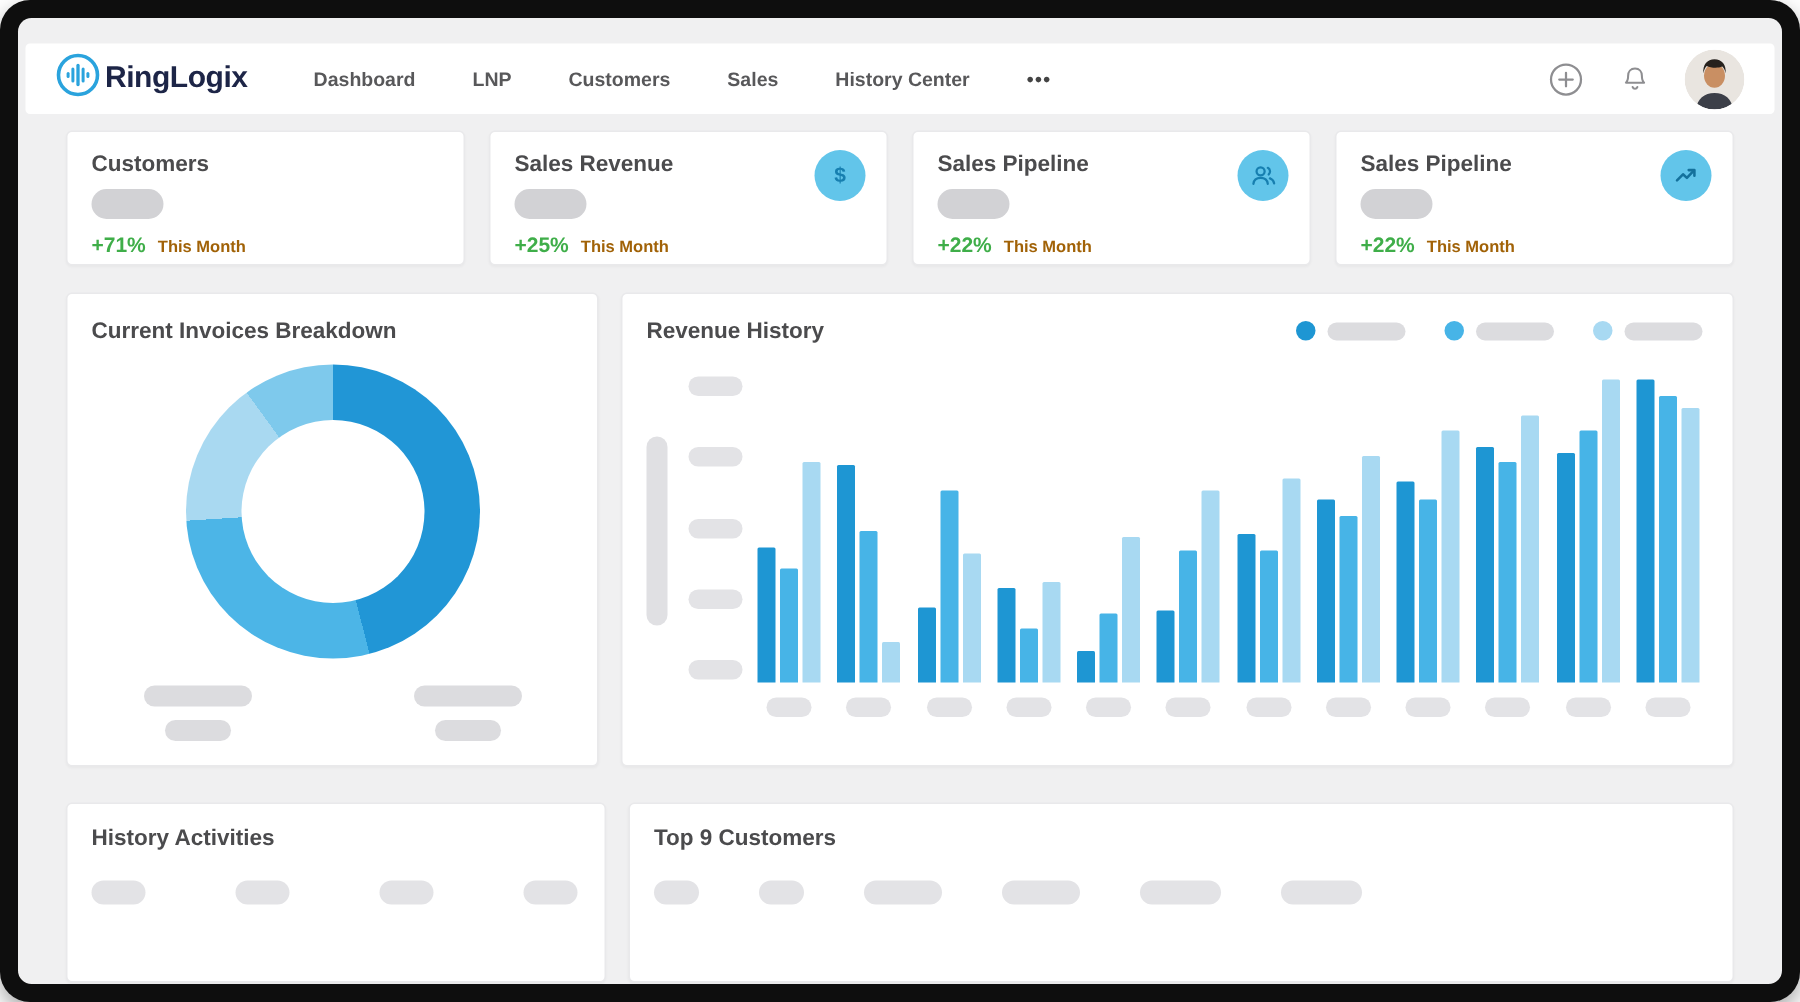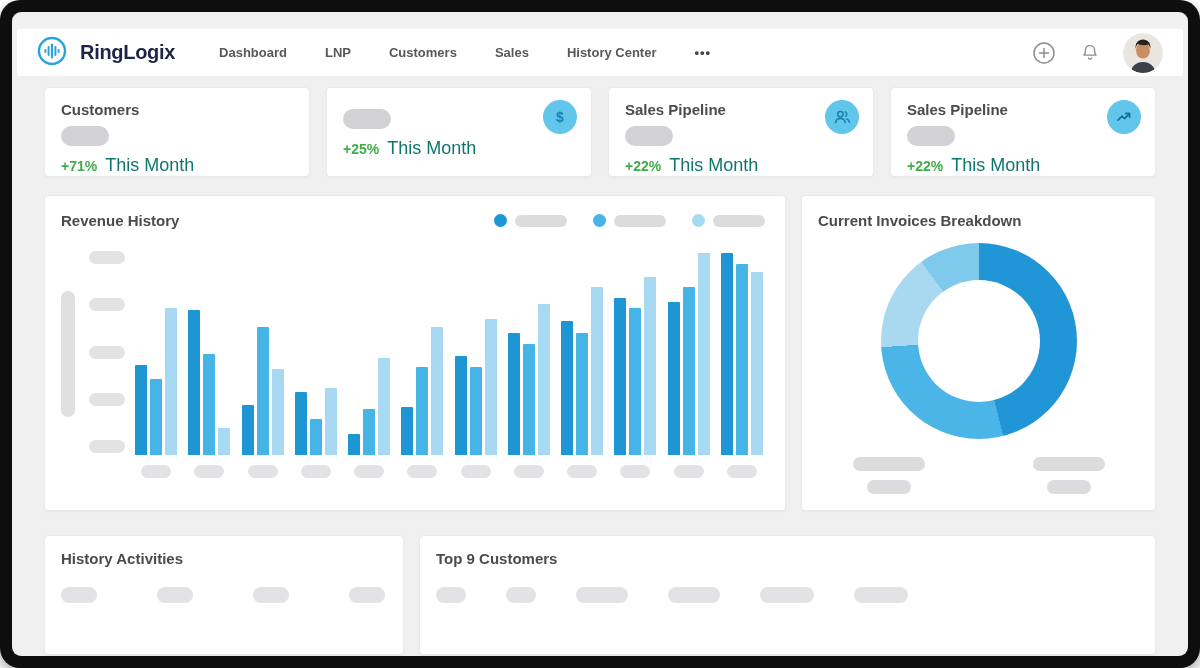--- a/index.html
+++ b/index.html
@@ -2,41 +2,41 @@
 <html><head>
 <meta charset="utf-8">
 <style>
   html,body{margin:0;padding:0;background:#fff;}
   body{width:1200px;height:668px;font-family:"Liberation Sans",sans-serif;-webkit-font-smoothing:antialiased;}
   .frame{position:relative;width:1200px;height:668px;box-sizing:border-box;background:#0e0e0e;border-radius:20px;padding:12px;box-shadow:0 6px 14px rgba(0,0,0,.35);}
   .screen{width:100%;height:100%;background:#f0f0f1;border-radius:9px;overflow:hidden;box-sizing:border-box;}
 
   
   .nav{margin:17px 5px 0;height:47px;background:#fff;border-radius:3px;display:flex;align-items:center;padding:0 20px;box-sizing:border-box;}
-  .brand{display:flex;align-items:center;gap:13px;}
+  .brand{display:flex;align-items:center;gap:3px;}
   .brand-text{font-size:20px;font-weight:800;color:#1d2547;letter-spacing:-.3px;}
   .nav-menu{display:flex;align-items:center;gap:38px;margin-left:44px;}
   .nav-item{font-size:13px;font-weight:700;color:#58585a;cursor:pointer;white-space:nowrap;}
   .nav-item.more{letter-spacing:1px;color:#444;}
   .nav-right{margin-left:auto;display:flex;align-items:center;gap:20px;}
   .icon-btn{width:26px;height:26px;display:flex;align-items:center;justify-content:center;cursor:pointer;}
   .avatar{width:40px;height:40px;border-radius:50%;overflow:hidden;cursor:pointer;flex:0 0 auto;}
 
   
   .main{padding:0 32px;}
   .page-title{margin:21px 0 0;font-size:17px;font-weight:700;color:#565658;}
 
   
   .stats{display:flex;gap:16px;margin-top:11px;}
   .stat-card{position:relative;flex:1 1 0;height:90px;background:#fff;border:1px solid #e9e9eb;border-radius:4px;box-sizing:border-box;padding:13px 16px;box-shadow:0 1px 2px rgba(0,0,0,.04);}
   .stat-title{font-size:15px;font-weight:700;color:#4b4b4d;}
   .stat-pill{width:48px;height:20px;border-radius:10px;background:#d2d2d5;margin-top:8px;}
   .stat-delta-row{display:flex;align-items:baseline;gap:8px;margin-top:9px;}
   .delta{font-size:14px;font-weight:800;color:#3fae49;}
-  .period{font-size:18px;font-weight:400;color:#0f766e;}
+  .period{font-size:11px;font-weight:700;color:#a16207;}
   .stat-icon{position:absolute;top:12px;right:14px;width:34px;height:34px;border-radius:50%;background:#62c5ea;display:flex;align-items:center;justify-content:center;}
 
   
   .charts-row{display:flex;gap:15px;margin-top:18px;}
   .card{background:#fff;border:1px solid #e9e9eb;border-radius:4px;box-sizing:border-box;box-shadow:0 1px 2px rgba(0,0,0,.04);}
   .revenue-card{flex:1 1 auto;height:316px;padding:16px 16px 0;}
   .invoices-card{width:355px;flex:0 0 355px;height:316px;padding:16px;}
   .card-title{font-size:15px;font-weight:700;color:#4b4b4d;}
   .rev-head{display:flex;align-items:center;}
   .legend{margin-left:auto;display:flex;align-items:center;gap:26px;padding-right:4px;}
@@ -141,20 +141,21 @@
       <section class="stats">
           <div class="stat-card">
             <div class="stat-title">Customers</div>
             <div class="stat-pill"></div>
             <div class="stat-delta-row">
               <div class="delta">+71%</div>
               <div class="period">This Month</div>
             </div>
           </div>
           <div class="stat-card">
+            <div class="stat-title">Sales Revenue</div>
             <div class="stat-pill"></div>
             <div class="stat-delta-row">
               <div class="delta">+25%</div>
               <div class="period">This Month</div>
             </div>
             <div class="stat-icon">
               <svg width="18" height="18" viewBox="0 0 18 18">
                 <text x="9" y="13.5" text-anchor="middle" font-family="Liberation Sans,sans-serif" font-size="14" font-weight="bold" fill="#177fb0">$</text>
               </svg>
             </div>
@@ -185,167 +186,167 @@
             <div class="stat-icon">
               <svg width="18" height="18" viewBox="0 0 18 18" fill="none" stroke="#14719c" stroke-width="1.7" stroke-linecap="round" stroke-linejoin="round">
                 <path d="M3 12.2l4-4 2.6 2.4 4.6-4.8"></path>
                 <path d="M10.8 5.4h3.8v3.8" fill="none"></path>
               </svg>
             </div>
           </div>
         </section>
 
       <section class="charts-row">
-        <div class="card revenue-card">
-          <div class="rev-head">
-            <span class="card-title">Revenue History</span>
-            <div class="legend">
-                <div class="legend-item">
-                  <div class="legend-dot" style="background: rgb(30, 150, 211);"></div>
-                  <div class="legend-pill"></div>
-                </div>
-                <div class="legend-item">
-                  <div class="legend-dot" style="background: rgb(71, 180, 231);"></div>
-                  <div class="legend-pill"></div>
-                </div>
-                <div class="legend-item">
-                  <div class="legend-dot" style="background: rgb(168, 217, 242);"></div>
-                  <div class="legend-pill"></div>
-                </div>
-              </div>
-          </div>
-          <div class="chart">
-            <div class="y-axis">
-              <div class="y-axis-bar"></div>
-              <div class="y-ticks">
-                  <div class="y-tick"></div>
-                  <div class="y-tick"></div>
-                  <div class="y-tick"></div>
-                  <div class="y-tick"></div>
-                  <div class="y-tick"></div>
-                </div>
-            </div>
-            <div class="plot">
-                <div class="bar-group">
-                  <div class="bars">
-                    <div class="bar" style="height: 43%; background: rgb(30, 150, 211);"></div>
-                    <div class="bar" style="height: 36%; background: rgb(71, 180, 231);"></div>
-                    <div class="bar" style="height: 70%; background: rgb(168, 217, 242);"></div>
-                  </div>
-                  <div class="x-tick"></div>
-                </div>
-                <div class="bar-group">
-                  <div class="bars">
-                    <div class="bar" style="height: 69%; background: rgb(30, 150, 211);"></div>
-                    <div class="bar" style="height: 48%; background: rgb(71, 180, 231);"></div>
-                    <div class="bar" style="height: 13%; background: rgb(168, 217, 242);"></div>
-                  </div>
-                  <div class="x-tick"></div>
-                </div>
-                <div class="bar-group">
-                  <div class="bars">
-                    <div class="bar" style="height: 24%; background: rgb(30, 150, 211);"></div>
-                    <div class="bar" style="height: 61%; background: rgb(71, 180, 231);"></div>
-                    <div class="bar" style="height: 41%; background: rgb(168, 217, 242);"></div>
-                  </div>
-                  <div class="x-tick"></div>
-                </div>
-                <div class="bar-group">
-                  <div class="bars">
-                    <div class="bar" style="height: 30%; background: rgb(30, 150, 211);"></div>
-                    <div class="bar" style="height: 17%; background: rgb(71, 180, 231);"></div>
-                    <div class="bar" style="height: 32%; background: rgb(168, 217, 242);"></div>
-                  </div>
-                  <div class="x-tick"></div>
-                </div>
-                <div class="bar-group">
-                  <div class="bars">
-                    <div class="bar" style="height: 10%; background: rgb(30, 150, 211);"></div>
-                    <div class="bar" style="height: 22%; background: rgb(71, 180, 231);"></div>
-                    <div class="bar" style="height: 46%; background: rgb(168, 217, 242);"></div>
-                  </div>
-                  <div class="x-tick"></div>
-                </div>
-                <div class="bar-group">
-                  <div class="bars">
-                    <div class="bar" style="height: 23%; background: rgb(30, 150, 211);"></div>
-                    <div class="bar" style="height: 42%; background: rgb(71, 180, 231);"></div>
-                    <div class="bar" style="height: 61%; background: rgb(168, 217, 242);"></div>
-                  </div>
-                  <div class="x-tick"></div>
-                </div>
-                <div class="bar-group">
-                  <div class="bars">
-                    <div class="bar" style="height: 47%; background: rgb(30, 150, 211);"></div>
-                    <div class="bar" style="height: 42%; background: rgb(71, 180, 231);"></div>
-                    <div class="bar" style="height: 65%; background: rgb(168, 217, 242);"></div>
-                  </div>
-                  <div class="x-tick"></div>
-                </div>
-                <div class="bar-group">
-                  <div class="bars">
-                    <div class="bar" style="height: 58%; background: rgb(30, 150, 211);"></div>
-                    <div class="bar" style="height: 53%; background: rgb(71, 180, 231);"></div>
-                    <div class="bar" style="height: 72%; background: rgb(168, 217, 242);"></div>
-                  </div>
-                  <div class="x-tick"></div>
-                </div>
-                <div class="bar-group">
-                  <div class="bars">
-                    <div class="bar" style="height: 64%; background: rgb(30, 150, 211);"></div>
-                    <div class="bar" style="height: 58%; background: rgb(71, 180, 231);"></div>
-                    <div class="bar" style="height: 80%; background: rgb(168, 217, 242);"></div>
-                  </div>
-                  <div class="x-tick"></div>
-                </div>
-                <div class="bar-group">
-                  <div class="bars">
-                    <div class="bar" style="height: 75%; background: rgb(30, 150, 211);"></div>
-                    <div class="bar" style="height: 70%; background: rgb(71, 180, 231);"></div>
-                    <div class="bar" style="height: 85%; background: rgb(168, 217, 242);"></div>
-                  </div>
-                  <div class="x-tick"></div>
-                </div>
-                <div class="bar-group">
-                  <div class="bars">
-                    <div class="bar" style="height: 73%; background: rgb(30, 150, 211);"></div>
-                    <div class="bar" style="height: 80%; background: rgb(71, 180, 231);"></div>
-                    <div class="bar" style="height: 96%; background: rgb(168, 217, 242);"></div>
-                  </div>
-                  <div class="x-tick"></div>
-                </div>
-                <div class="bar-group">
-                  <div class="bars">
-                    <div class="bar" style="height: 96%; background: rgb(30, 150, 211);"></div>
-                    <div class="bar" style="height: 91%; background: rgb(71, 180, 231);"></div>
-                    <div class="bar" style="height: 87%; background: rgb(168, 217, 242);"></div>
-                  </div>
-                  <div class="x-tick"></div>
-                </div>
-              </div>
-          </div>
-        </div>
-
         <div class="card invoices-card">
           <span class="card-title">Current Invoices Breakdown</span>
           <div class="donut-wrap">
             <div class="donut" style="background: conic-gradient(rgb(33, 150, 214) 0deg, rgb(33, 150, 214) 165.6deg, rgb(76, 181, 231) 165.6deg, rgb(76, 181, 231) 266.4deg, rgb(169, 217, 241) 266.4deg, rgb(169, 217, 241) 324deg, rgb(126, 201, 236) 324deg, rgb(126, 201, 236) 360deg);">
               <div class="donut-hole"></div>
             </div>
           </div>
           <div class="donut-legend">
               <div class="donut-legend-group">
                 <div class="dl-wide"></div>
                 <div class="dl-narrow"></div>
               </div>
               <div class="donut-legend-group">
                 <div class="dl-wide"></div>
                 <div class="dl-narrow"></div>
               </div>
             </div>
+        </div>
+
+        <div class="card revenue-card">
+          <div class="rev-head">
+            <span class="card-title">Revenue History</span>
+            <div class="legend">
+                <div class="legend-item">
+                  <div class="legend-dot" style="background: rgb(30, 150, 211);"></div>
+                  <div class="legend-pill"></div>
+                </div>
+                <div class="legend-item">
+                  <div class="legend-dot" style="background: rgb(71, 180, 231);"></div>
+                  <div class="legend-pill"></div>
+                </div>
+                <div class="legend-item">
+                  <div class="legend-dot" style="background: rgb(168, 217, 242);"></div>
+                  <div class="legend-pill"></div>
+                </div>
+              </div>
+          </div>
+          <div class="chart">
+            <div class="y-axis">
+              <div class="y-axis-bar"></div>
+              <div class="y-ticks">
+                  <div class="y-tick"></div>
+                  <div class="y-tick"></div>
+                  <div class="y-tick"></div>
+                  <div class="y-tick"></div>
+                  <div class="y-tick"></div>
+                </div>
+            </div>
+            <div class="plot">
+                <div class="bar-group">
+                  <div class="bars">
+                    <div class="bar" style="height: 43%; background: rgb(30, 150, 211);"></div>
+                    <div class="bar" style="height: 36%; background: rgb(71, 180, 231);"></div>
+                    <div class="bar" style="height: 70%; background: rgb(168, 217, 242);"></div>
+                  </div>
+                  <div class="x-tick"></div>
+                </div>
+                <div class="bar-group">
+                  <div class="bars">
+                    <div class="bar" style="height: 69%; background: rgb(30, 150, 211);"></div>
+                    <div class="bar" style="height: 48%; background: rgb(71, 180, 231);"></div>
+                    <div class="bar" style="height: 13%; background: rgb(168, 217, 242);"></div>
+                  </div>
+                  <div class="x-tick"></div>
+                </div>
+                <div class="bar-group">
+                  <div class="bars">
+                    <div class="bar" style="height: 24%; background: rgb(30, 150, 211);"></div>
+                    <div class="bar" style="height: 61%; background: rgb(71, 180, 231);"></div>
+                    <div class="bar" style="height: 41%; background: rgb(168, 217, 242);"></div>
+                  </div>
+                  <div class="x-tick"></div>
+                </div>
+                <div class="bar-group">
+                  <div class="bars">
+                    <div class="bar" style="height: 30%; background: rgb(30, 150, 211);"></div>
+                    <div class="bar" style="height: 17%; background: rgb(71, 180, 231);"></div>
+                    <div class="bar" style="height: 32%; background: rgb(168, 217, 242);"></div>
+                  </div>
+                  <div class="x-tick"></div>
+                </div>
+                <div class="bar-group">
+                  <div class="bars">
+                    <div class="bar" style="height: 10%; background: rgb(30, 150, 211);"></div>
+                    <div class="bar" style="height: 22%; background: rgb(71, 180, 231);"></div>
+                    <div class="bar" style="height: 46%; background: rgb(168, 217, 242);"></div>
+                  </div>
+                  <div class="x-tick"></div>
+                </div>
+                <div class="bar-group">
+                  <div class="bars">
+                    <div class="bar" style="height: 23%; background: rgb(30, 150, 211);"></div>
+                    <div class="bar" style="height: 42%; background: rgb(71, 180, 231);"></div>
+                    <div class="bar" style="height: 61%; background: rgb(168, 217, 242);"></div>
+                  </div>
+                  <div class="x-tick"></div>
+                </div>
+                <div class="bar-group">
+                  <div class="bars">
+                    <div class="bar" style="height: 47%; background: rgb(30, 150, 211);"></div>
+                    <div class="bar" style="height: 42%; background: rgb(71, 180, 231);"></div>
+                    <div class="bar" style="height: 65%; background: rgb(168, 217, 242);"></div>
+                  </div>
+                  <div class="x-tick"></div>
+                </div>
+                <div class="bar-group">
+                  <div class="bars">
+                    <div class="bar" style="height: 58%; background: rgb(30, 150, 211);"></div>
+                    <div class="bar" style="height: 53%; background: rgb(71, 180, 231);"></div>
+                    <div class="bar" style="height: 72%; background: rgb(168, 217, 242);"></div>
+                  </div>
+                  <div class="x-tick"></div>
+                </div>
+                <div class="bar-group">
+                  <div class="bars">
+                    <div class="bar" style="height: 64%; background: rgb(30, 150, 211);"></div>
+                    <div class="bar" style="height: 58%; background: rgb(71, 180, 231);"></div>
+                    <div class="bar" style="height: 80%; background: rgb(168, 217, 242);"></div>
+                  </div>
+                  <div class="x-tick"></div>
+                </div>
+                <div class="bar-group">
+                  <div class="bars">
+                    <div class="bar" style="height: 75%; background: rgb(30, 150, 211);"></div>
+                    <div class="bar" style="height: 70%; background: rgb(71, 180, 231);"></div>
+                    <div class="bar" style="height: 85%; background: rgb(168, 217, 242);"></div>
+                  </div>
+                  <div class="x-tick"></div>
+                </div>
+                <div class="bar-group">
+                  <div class="bars">
+                    <div class="bar" style="height: 73%; background: rgb(30, 150, 211);"></div>
+                    <div class="bar" style="height: 80%; background: rgb(71, 180, 231);"></div>
+                    <div class="bar" style="height: 96%; background: rgb(168, 217, 242);"></div>
+                  </div>
+                  <div class="x-tick"></div>
+                </div>
+                <div class="bar-group">
+                  <div class="bars">
+                    <div class="bar" style="height: 96%; background: rgb(30, 150, 211);"></div>
+                    <div class="bar" style="height: 91%; background: rgb(71, 180, 231);"></div>
+                    <div class="bar" style="height: 87%; background: rgb(168, 217, 242);"></div>
+                  </div>
+                  <div class="x-tick"></div>
+                </div>
+              </div>
+          </div>
         </div>
       </section>
 
       <section class="bottom-row">
         <div class="card recent-card">
           <span class="card-title">History Activities</span>
           <div class="pill-row">
               <div class="ph-pill" style="width: 36px;"></div>
               <div class="ph-pill" style="width: 36px;"></div>
               <div class="ph-pill" style="width: 36px;"></div>

